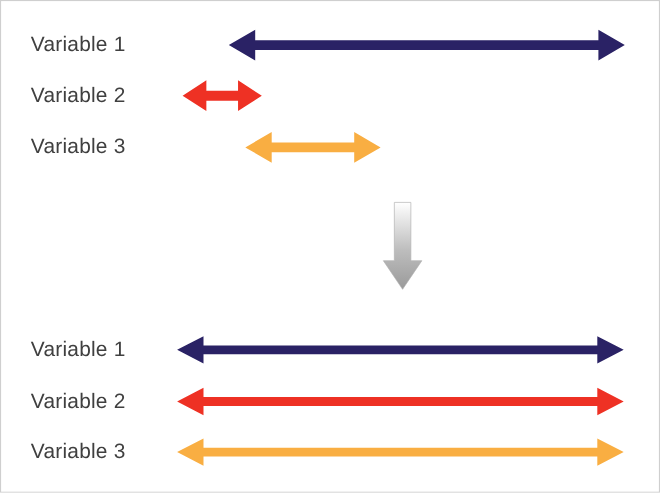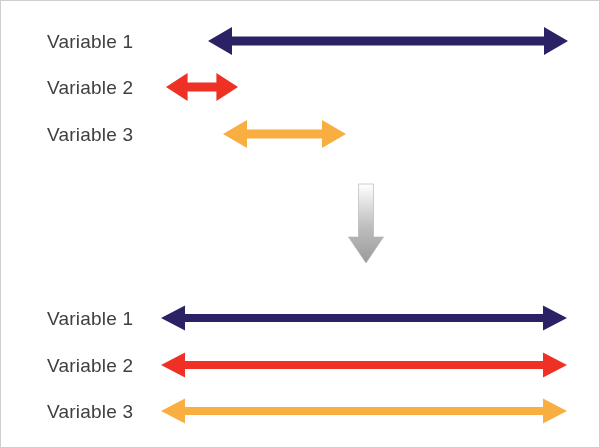--- a/index.html
+++ b/index.html
@@ -20,21 +20,20 @@
   .label {
     position: absolute;
     font-family: "Liberation Sans", sans-serif;
     font-size: 19px;
     font-weight: 400;
     color: #404040;
     letter-spacing: 0.2px;
     white-space: nowrap;
     line-height: 1;
     transform: translateY(-50%);
-    margin-left: 19px;
   }
   .arrow-svg {
     position: absolute;
     display: block;
     overflow: visible;
   }
   .down-arrow {
     position: absolute;
     display: block;
   }

